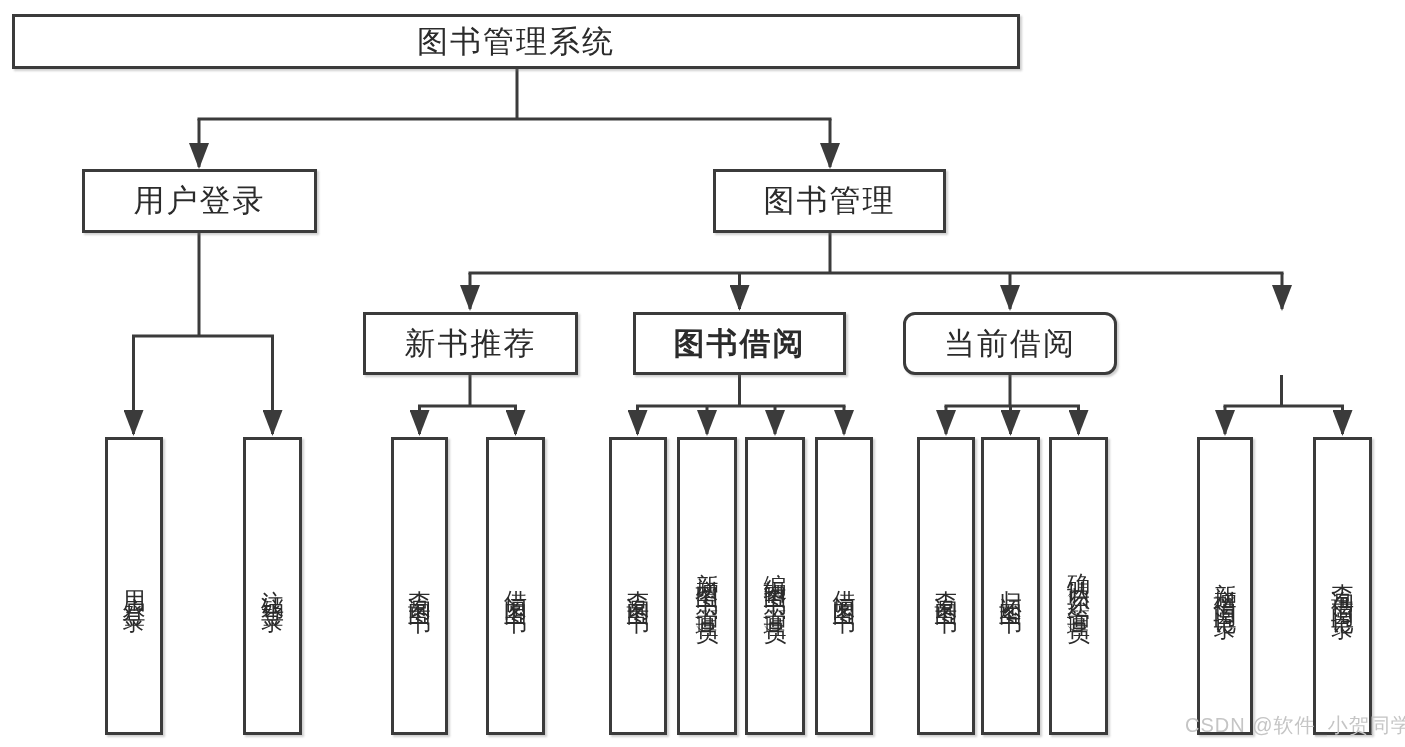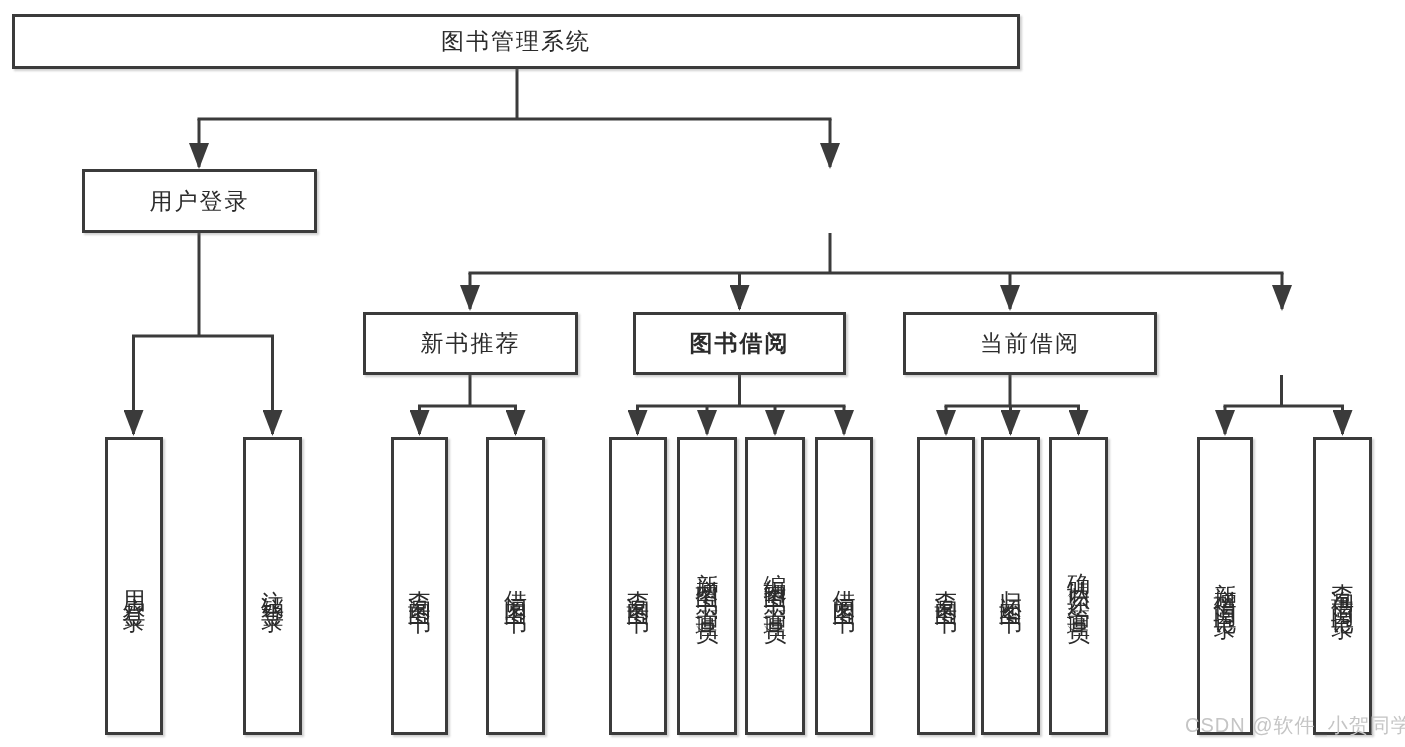--- a/index.html
+++ b/index.html
@@ -24,21 +24,21 @@
   }
   .box {
     position: absolute;
     box-sizing: border-box;
     background: #ffffff;
     border: 3px solid #3b3b3b;
     color: #2b2b2b;
     display: flex;
     align-items: center;
     justify-content: center;
-    font-size: 23px;
+    font-size: 31px;
     letter-spacing: 2px;
     box-shadow: 2px 2px 2px rgba(120,120,120,0.35);
   }
   .hbox { text-align: center; }
   .vbox {
     writing-mode: vertical-rl;
     letter-spacing: 7px;
     line-height: 1;
     font-size: 23px;
   }
@@ -107,24 +107,25 @@
       <path d="M1281.5 375 V406"></path>
       <path d="M1225 406 H1342.5" stroke-linecap="square"></path>
       <path d="M1225 406 V434" marker-end="url(#arrow)"></path>
       <path d="M1342.5 406 V434" marker-end="url(#arrow)"></path>
     </g>
   </svg>
 
   <div class="box hbox root-box">图书管理系统</div>
 
   <div class="box hbox lvl2" style="left:82px; width:235px;">用户登录</div>
+  <div class="box hbox lvl2" style="left:713px; width:233px;">图书管理</div>
 
   <div class="box hbox lvl3" style="left:363px; width:215px;">新书推荐</div>
   <div class="box hbox lvl3" style="left:633px; width:213px;font-weight:bold;">图书借阅</div>
-  <div class="box hbox lvl3" style="left:903px; width:254px;">当前借阅</div>
+  <div class="box hbox lvl3" style="left:903px; width:214px;border-radius:12px;">当前借阅</div>
 
   <div class="box vbox leaf" style="left:105px; width:58px;">用户登录</div>
   <div class="box vbox leaf" style="left:243px; width:59px;">注销登录</div>
 
   <div class="box vbox leaf" style="left:391px; width:57px;">查询图书</div>
   <div class="box vbox leaf" style="left:486px; width:59px;">借阅图书</div>
 
   <div class="box vbox leaf" style="left:609px; width:58px;">查询图书</div>
   <div class="box vbox leaf" style="left:677px; width:60px;">新增图书（管理员）</div>
   <div class="box vbox leaf" style="left:745px; width:60px;">编辑图书（管理员）</div>

